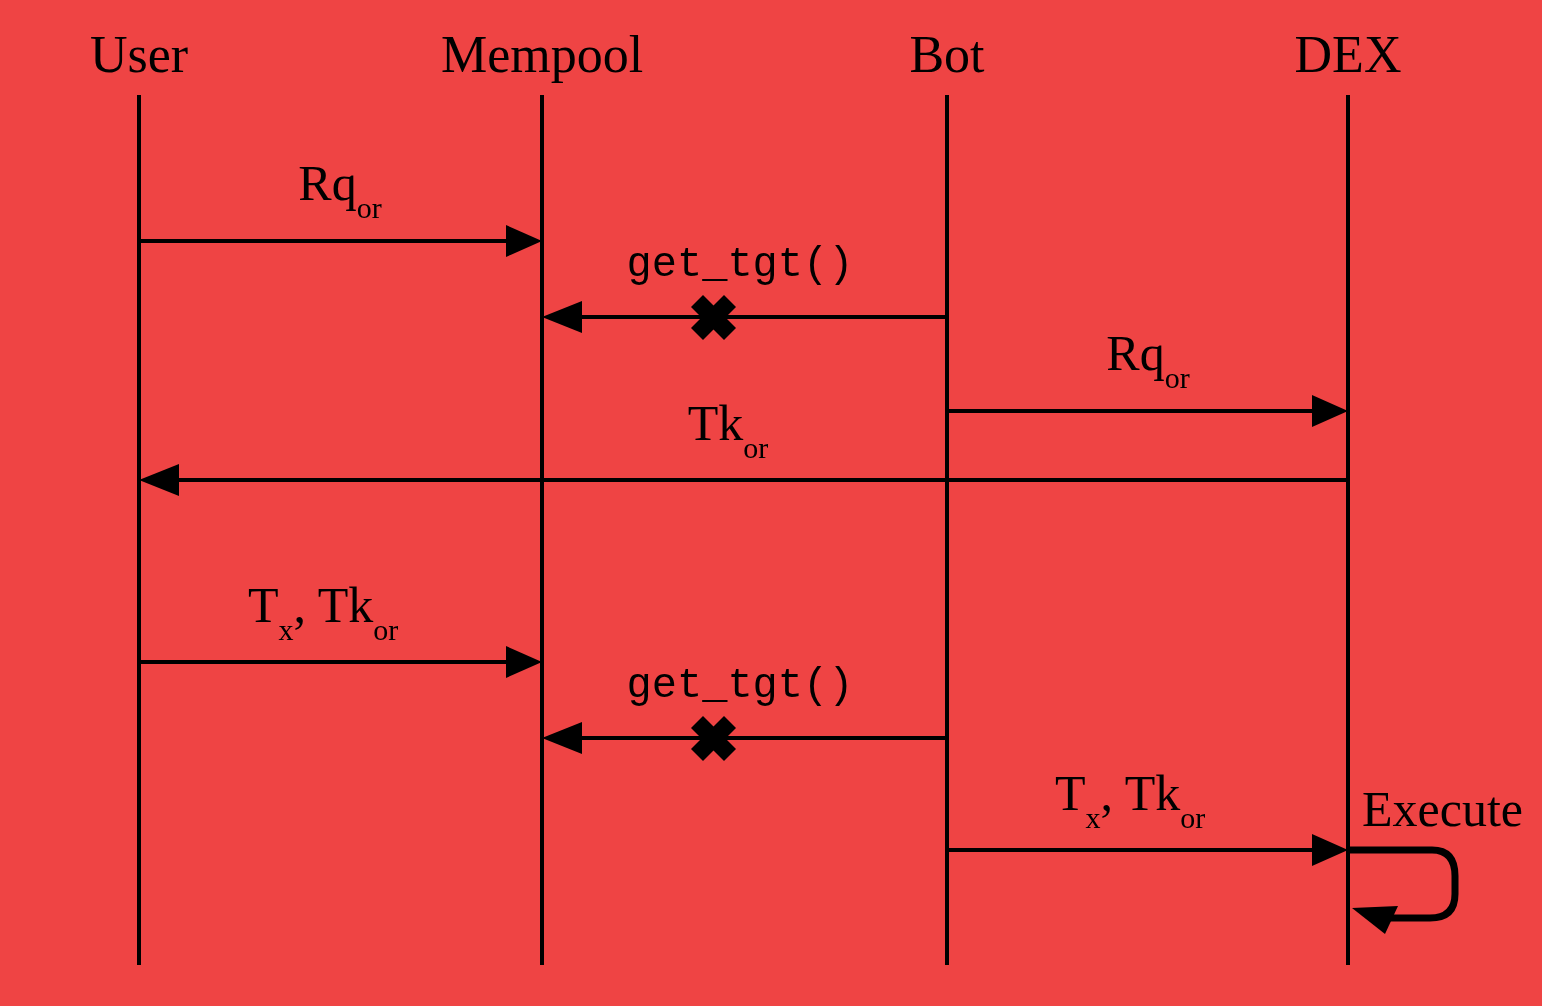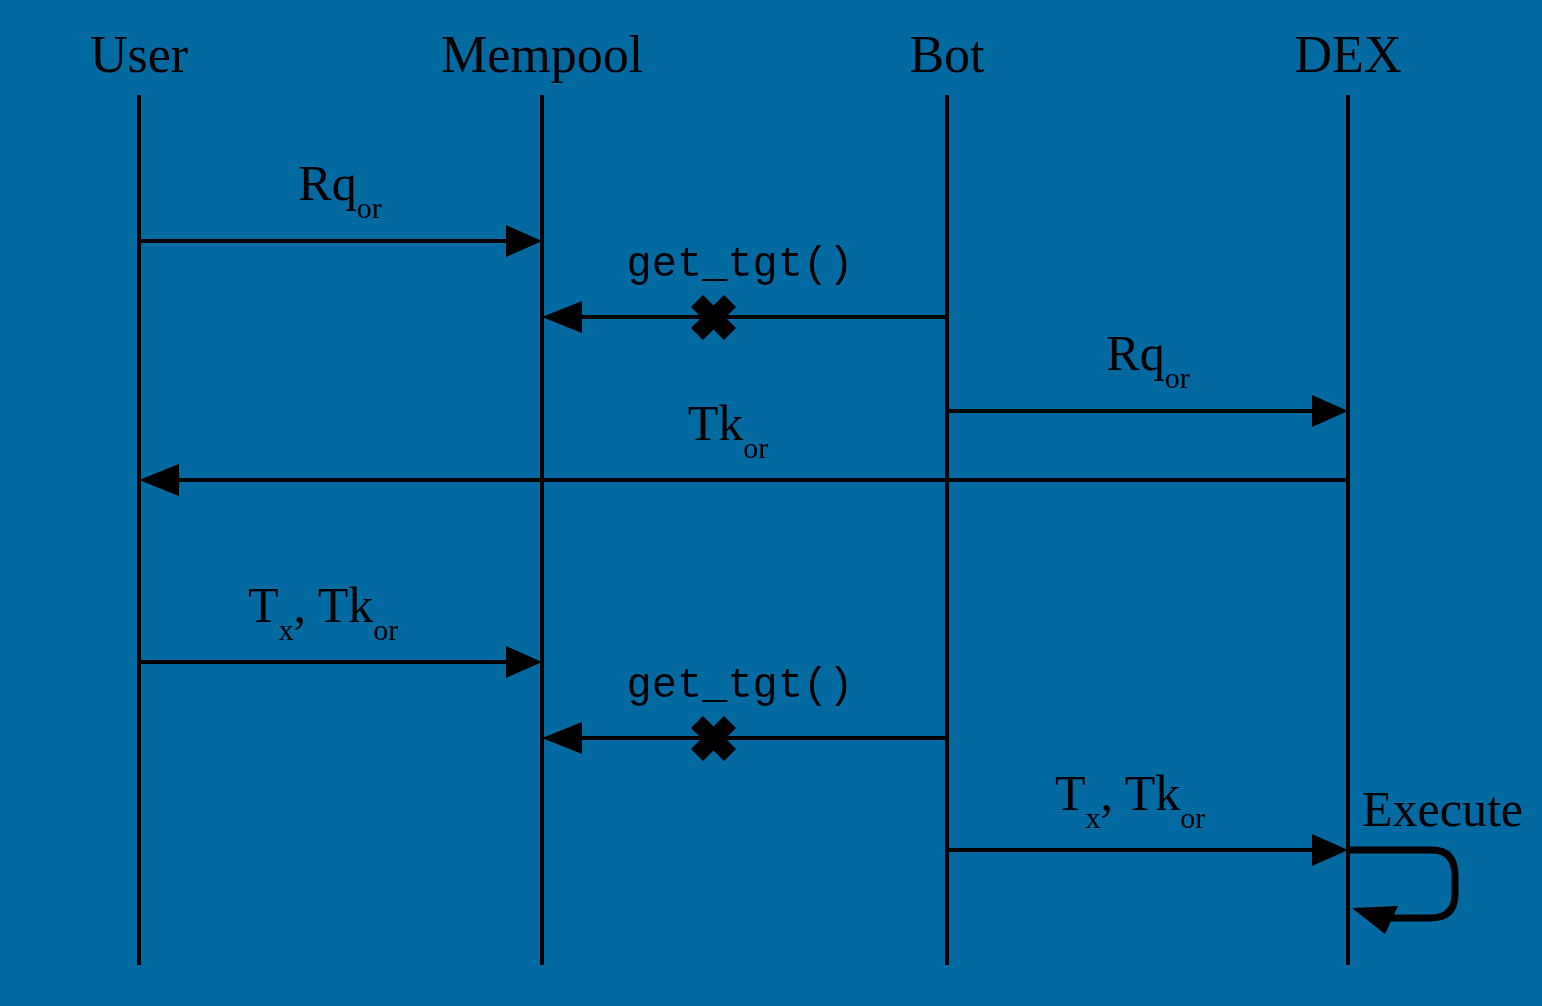--- a/index.html
+++ b/index.html
@@ -4,21 +4,21 @@
 <style>
   html, body {
     margin: 0;
     padding: 0;
     background: #ffffff;
   }
   #diagram-root {
     position: relative;
     width: 1542px;
     height: 1006px;
-    background: #0369a1;
+    background: #ef4444;
     overflow: hidden;
     font-family: "Liberation Serif", "DejaVu Serif", serif;
   }
   svg.seq {
     display: block;
     width: 1542px;
     height: 1006px;
   }
   text {
     fill: #000000;

